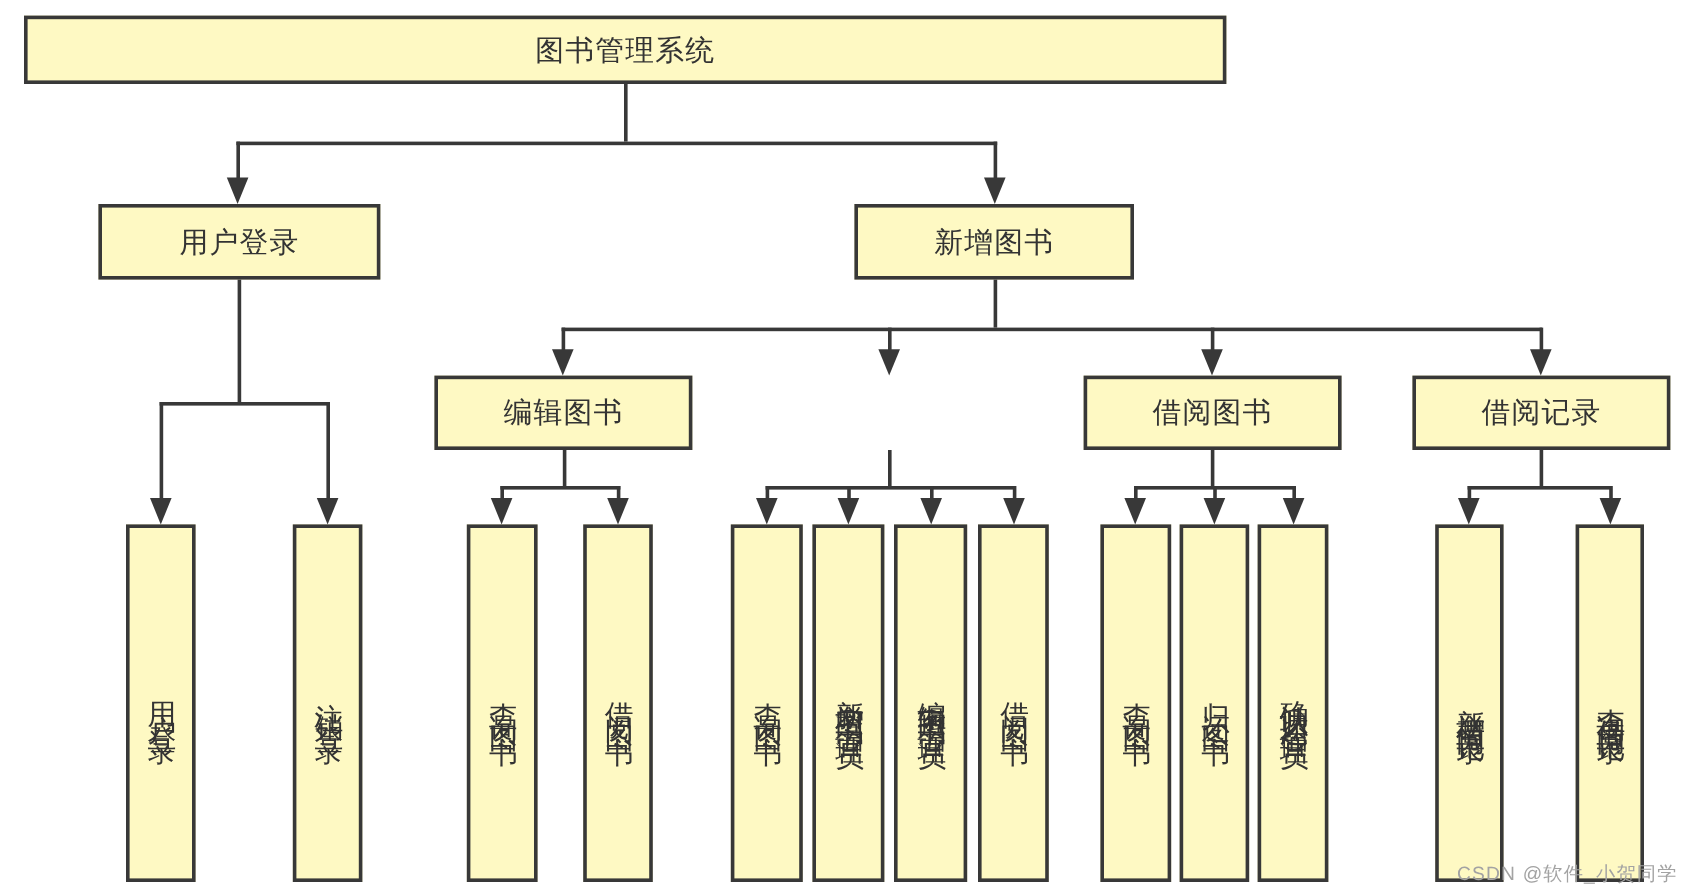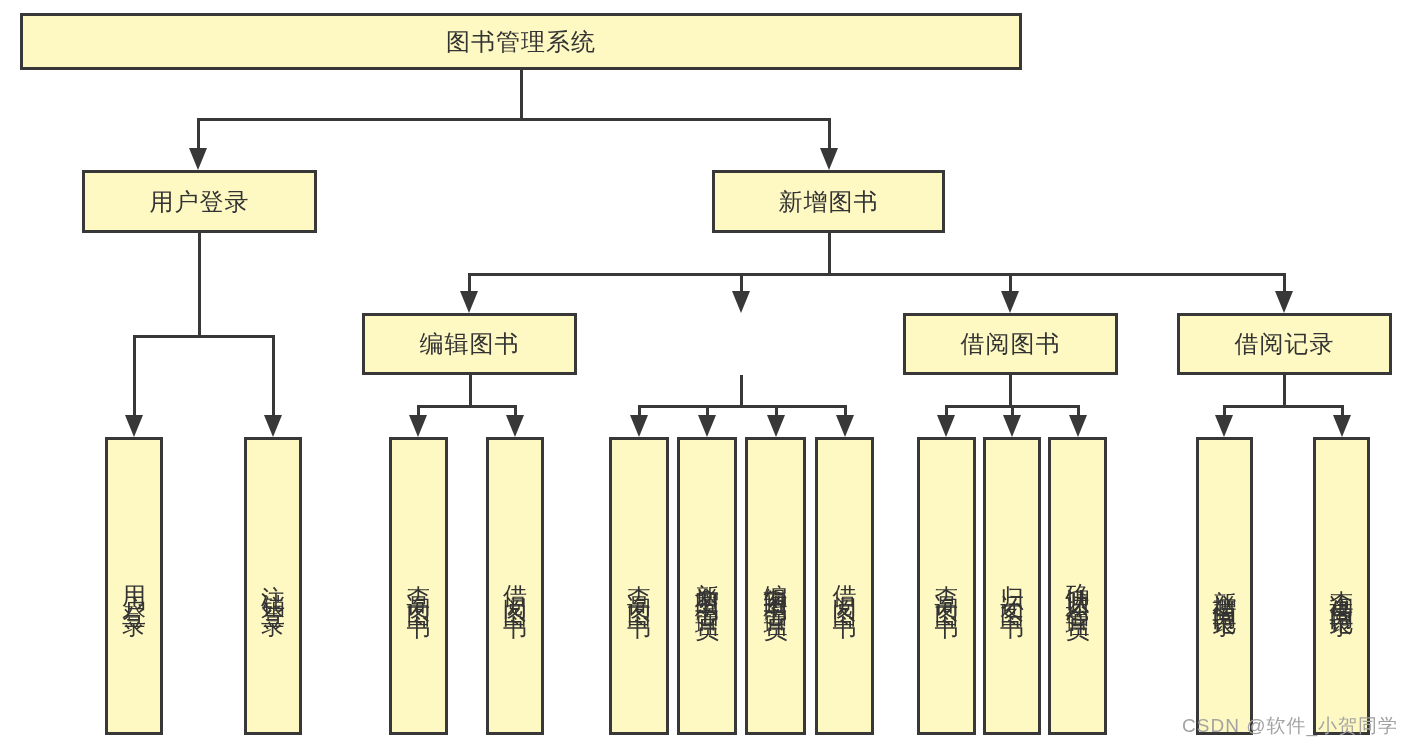--- a/index.html
+++ b/index.html
@@ -8,21 +8,21 @@
   .box{position:absolute;border:3px solid #383838;background:#fef9c3;box-sizing:border-box;
        display:flex;align-items:center;justify-content:center;
        font-size:24px;color:#333;letter-spacing:1px;white-space:nowrap;text-align:right;}
   .leaf{writing-mode:vertical-rl;letter-spacing:10px;white-space:normal;line-height:1;}
   .leaf.long{letter-spacing:5px;}
   .vl{position:absolute;width:3px;background:#383838;}
   .hl{position:absolute;height:3px;background:#383838;}
   .ar{position:absolute;width:0;height:0;
       border-left:9px solid transparent;border-right:9px solid transparent;
       border-top:22px solid #383838;}
-  .watermark{position:absolute;right:7px;bottom:8px;font-size:19px;color:#a3a3a3;
+  .watermark{position:absolute;right:7px;bottom:8px;font-size:16px;color:#a3a3a3;
              letter-spacing:1px;}
 </style>
 </head>
 <body>
 
 <div class="canvas">
 
   <div class="box" style="left:20px;top:13px;width:1002px;height:57px;">图书管理系统</div>
 
   <div class="box" style="left:82px;top:170px;width:235px;height:63px;">用户登录</div>

